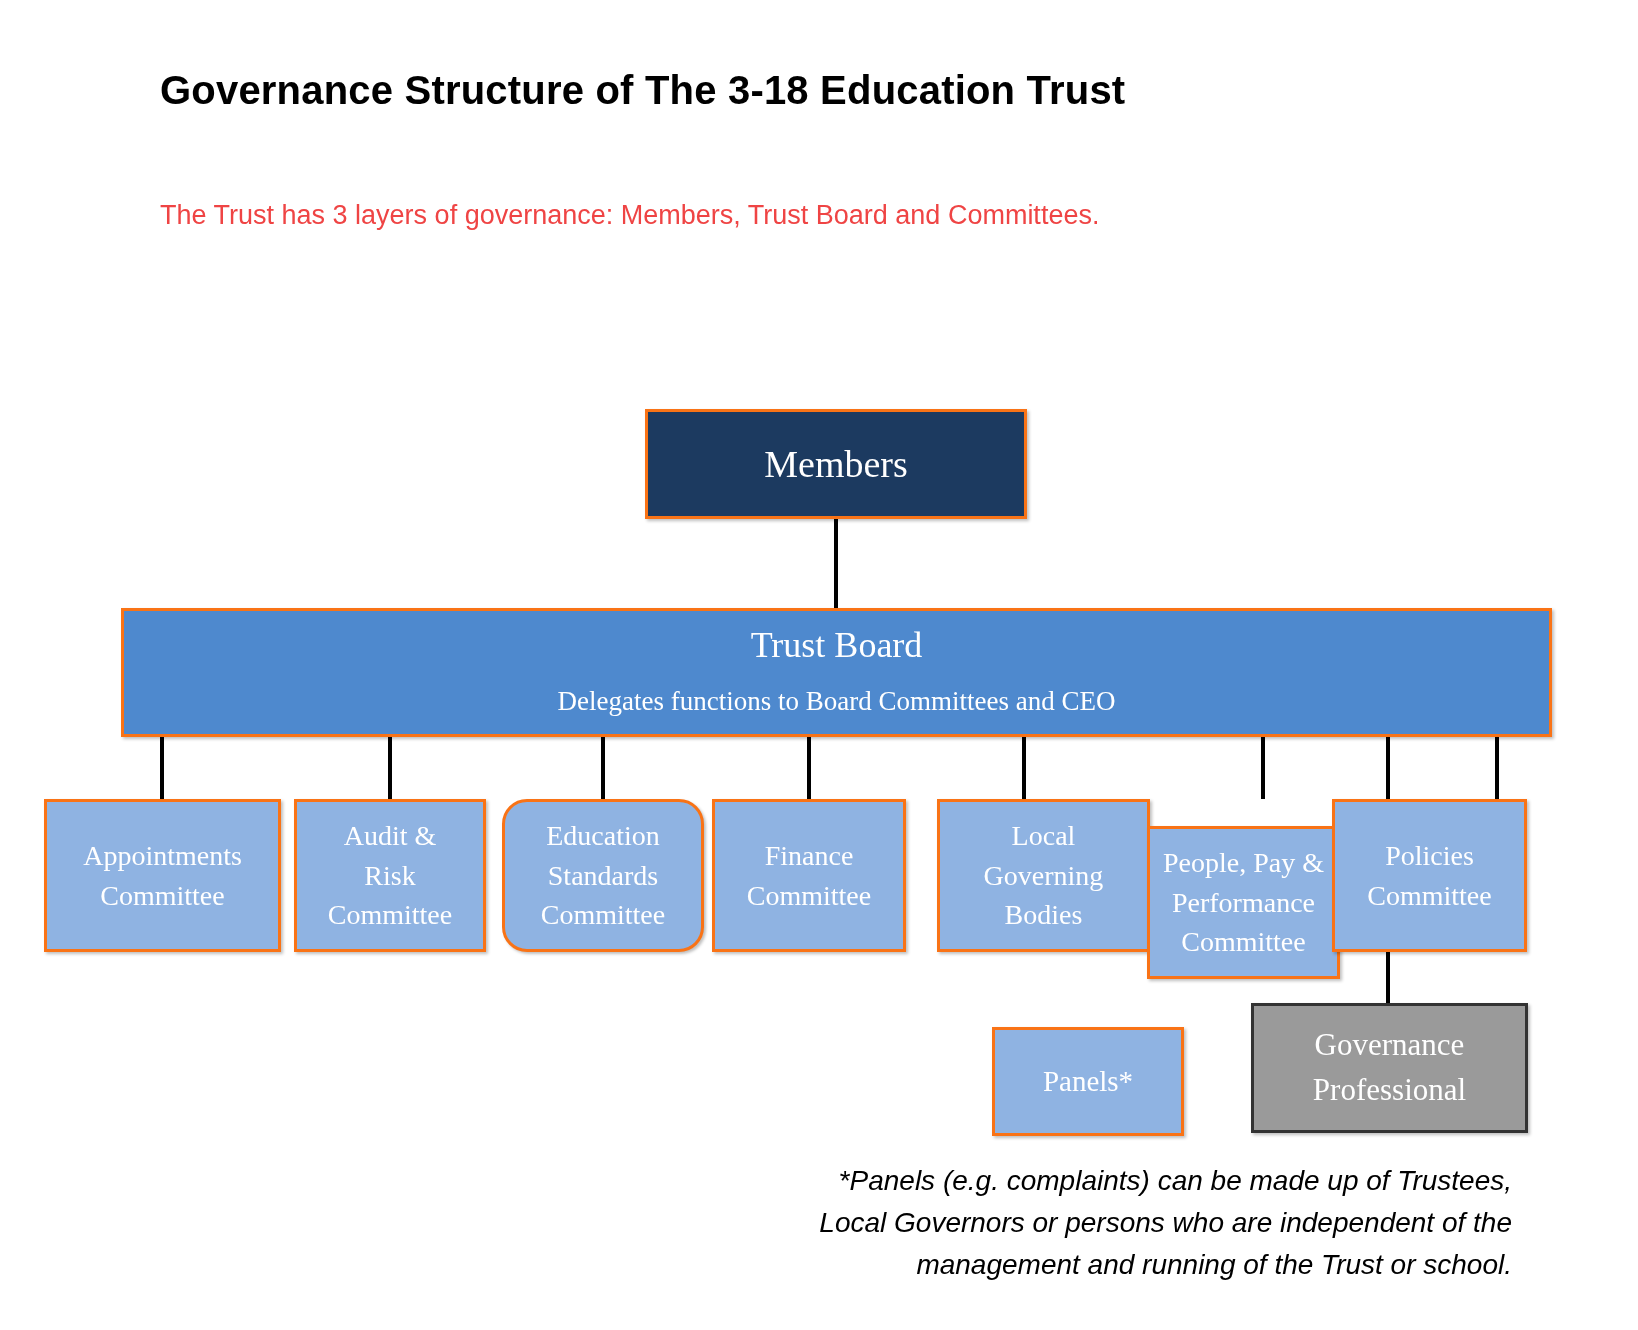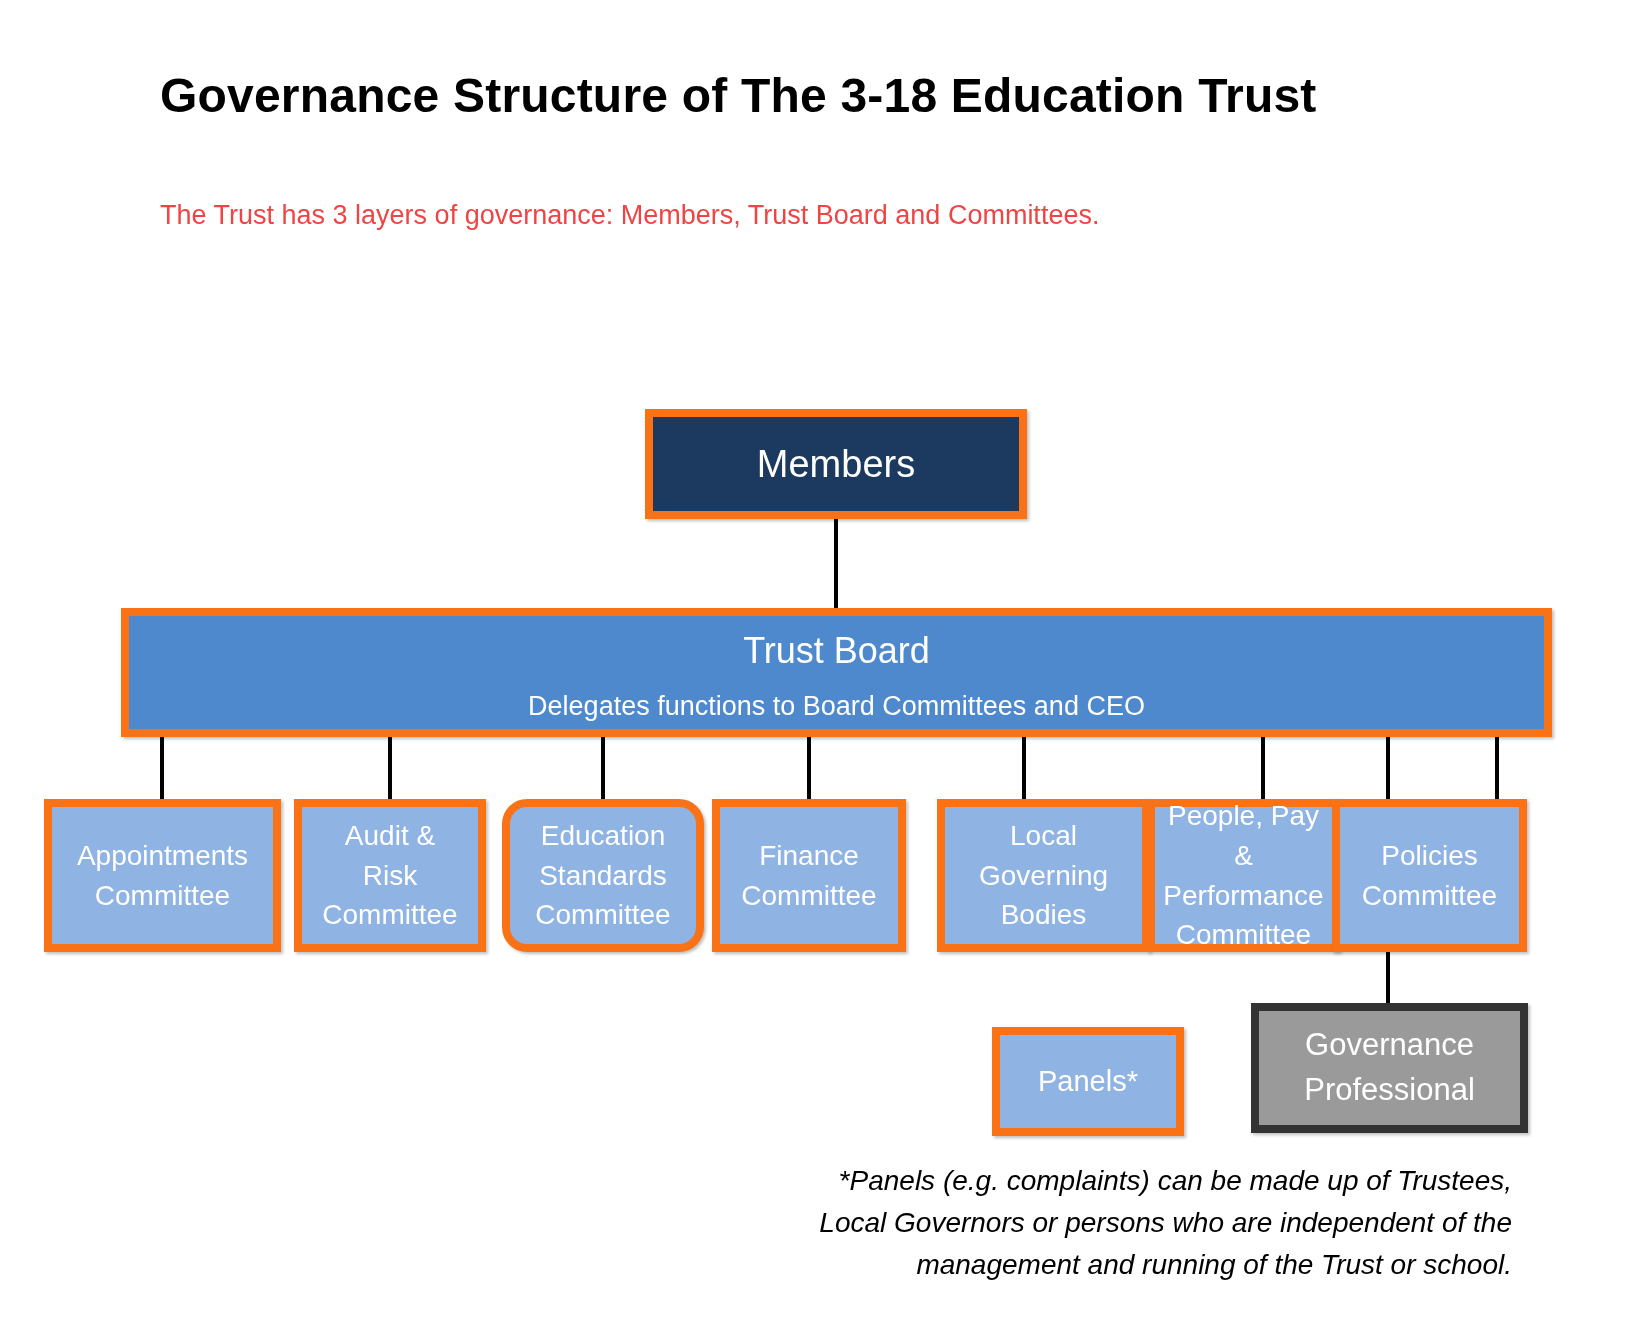--- a/index.html
+++ b/index.html
@@ -12,43 +12,44 @@
     position: relative;
     width: 1638px;
     height: 1330px;
     background: #ffffff;
     overflow: hidden;
   }
   .title {
     position: absolute;
     left: 160px;
     top: 68px;
-    font-size: 48px;
+    font-size: 40px;
     font-weight: bold;
     color: #000000;
     letter-spacing: 0.2px;
   }
   .subtitle {
     position: absolute;
     left: 160px;
     top: 200px;
     font-size: 27px;
     color: #ef4444;
   }
   .node {
     position: absolute;
     box-sizing: border-box;
-    border: 8px solid #f97316;
+    border: 3px solid #f97316;
     color: #ffffff;
     display: flex;
     align-items: center;
     justify-content: center;
     text-align: center;
     white-space: pre-line;
     box-shadow: 2px 2px 3px rgba(0,0,0,0.25);
+    font-family: Liberation Serif, serif;
   }
   .members {
     left: 645px; top: 409px; width: 382px; height: 110px;
     background: #1C3A60;
     font-size: 38px;
   }
   .board {
     left: 121px; top: 608px; width: 1431px; height: 129px;
     background: #4E89CE;
     flex-direction: column;
@@ -138,21 +139,21 @@
   </div>
   <div class="node committee" style="left:712px;  width:194px;">
     <span>Finance
 Committee</span>
   </div>
   <div class="node committee" style="left:937px;  width:213px;">
     <span>Local
 Governing
 Bodies</span>
   </div>
-  <div class="node committee" style="left:1147px; width:193px;">
+  <div class="node committee" style="left:1147px; width:193px;margin-top:27px;">
     <span>People, Pay &amp;
 Performance
 Committee</span>
   </div>
   <div class="node committee" style="left:1332px; width:195px;">
     <span>Policies
 Committee</span>
   </div>
 
   <div class="node panels">

